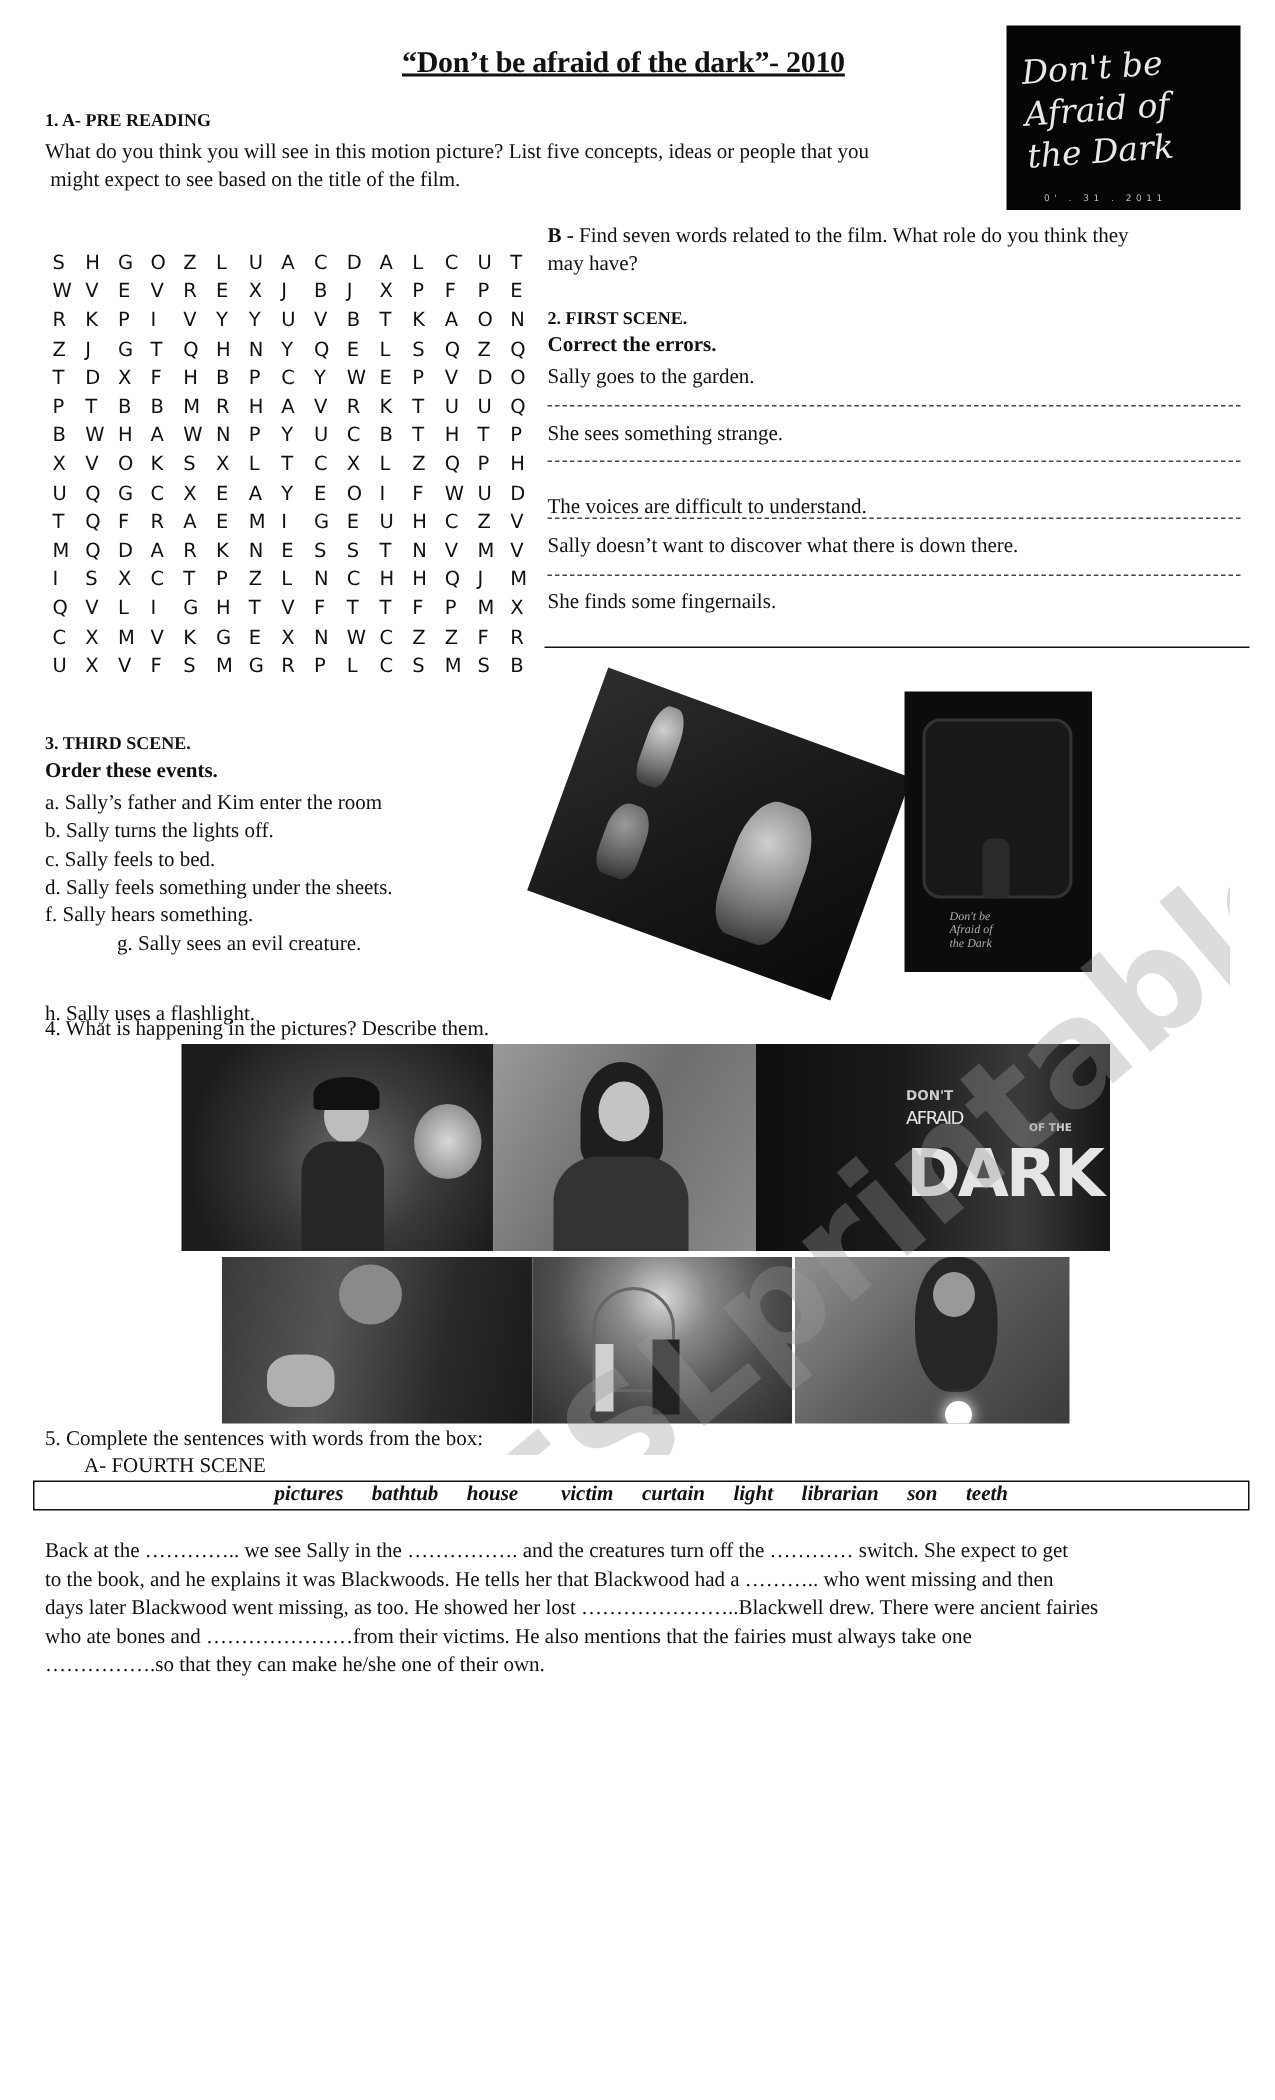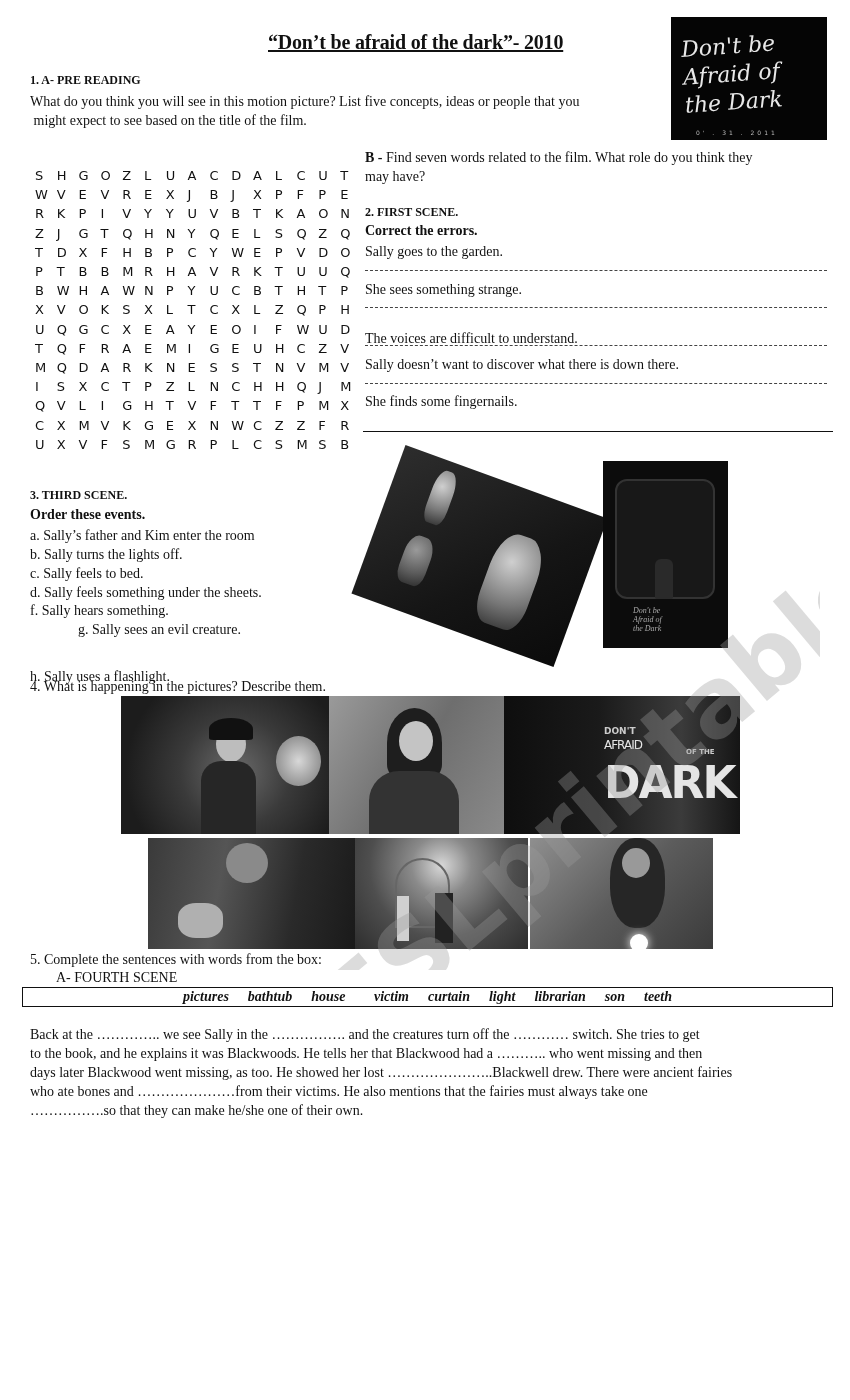--- a/index.html
+++ b/index.html
@@ -385,21 +385,21 @@
   <div class="abs" style="left:92px; top:10px; width:28px; height:30px; border-radius:50%; background:#999;"></div>
   <div class="abs" style="left:100px; top:96px; width:18px; height:18px; border-radius:50%; background:#fff; box-shadow:0 0 10px #fff;"></div>
 </div>
 
 <div class="abs p" style="left:30px; top:950px;">5. Complete the sentences with words from the box:</div>
 <div class="abs p" style="left:56px; top:968px;">A-  FOURTH SCENE</div>
 <div class="abs box">
   <span style="white-space:pre;">pictures  bathtub  house   victim  curtain  light  librarian  son  teeth</span>
 </div>
 <div class="abs para">
-  <div>Back at the ………….. we see Sally in the ……………. and the creatures turn off the ………… switch. She tries to get</div>
+  <div>Back at the ………….. we see Sally in the ……………. and the creatures turn off the ………… switch. She expect to get</div>
   <div>to the book, and he explains it was Blackwoods. He tells her that Blackwood had a ……….. who went missing and then</div>
   <div>days later Blackwood went missing, as too. He showed her lost …………………..Blackwell drew. There were ancient fairies</div>
   <div>who ate bones and …………………from their victims. He also mentions that the fairies must always take one</div>
   <div>…………….so that they can make he/she one of their own.</div>
 </div>
 
 <svg class="abs watermark" viewBox="0 0 760 720">
   <text x="40" y="640" transform="rotate(-40 380 360)" font-family="DejaVu Sans, sans-serif" font-size="96" font-weight="bold" fill="#9a9a9a" fill-opacity="0.35">ESLprintables.com</text>
 </svg>
 

